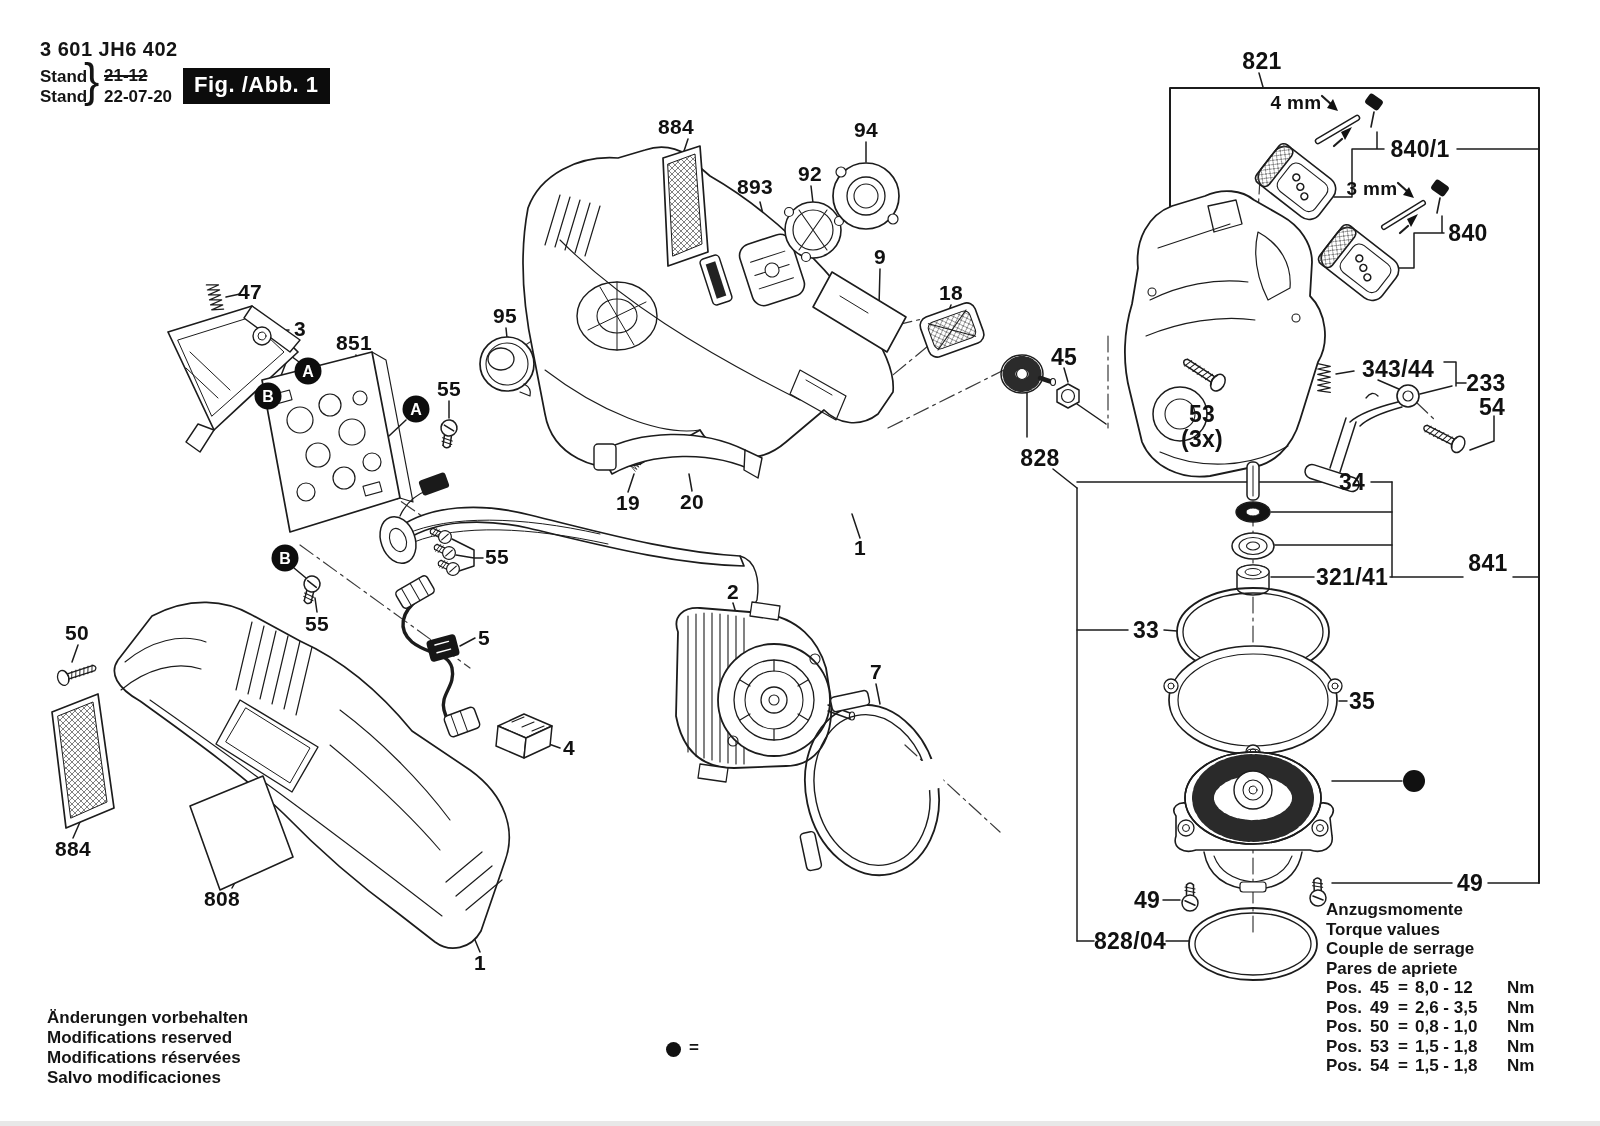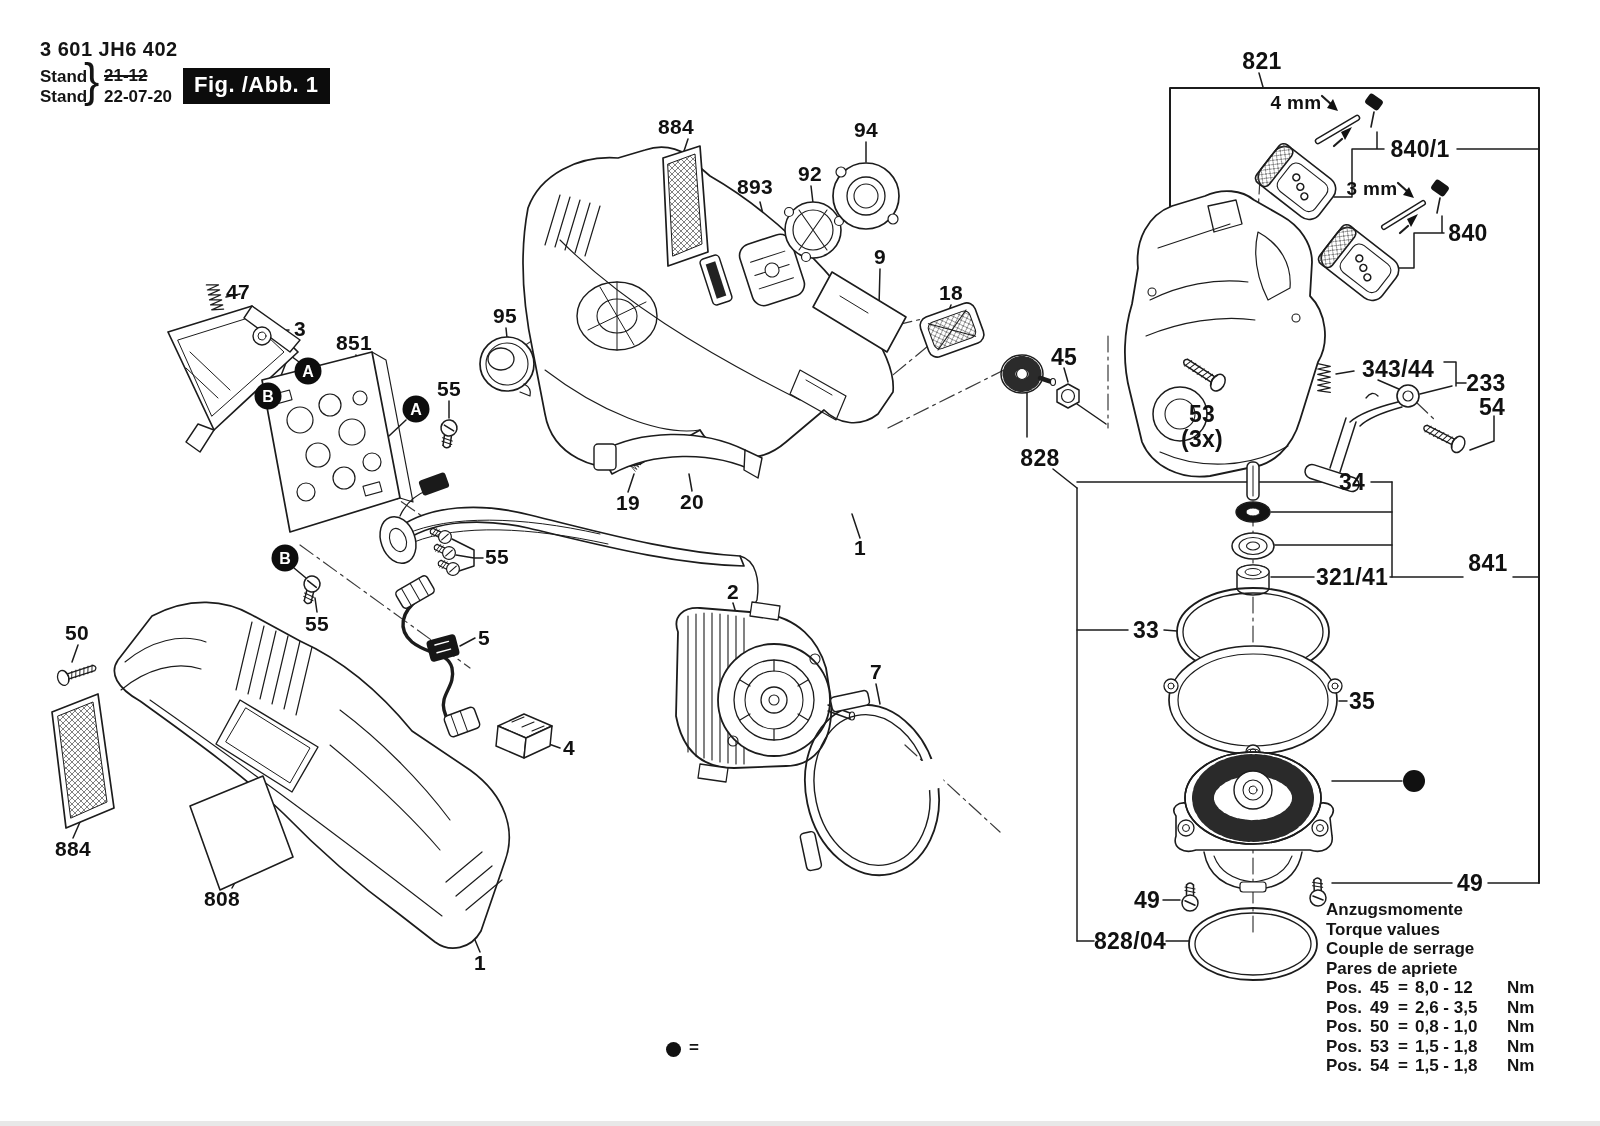--- a/index.html
+++ b/index.html
@@ -453,21 +453,21 @@
 <div class="abs datenew">22-07-20</div>
 <div class="abs figbox">Fig. /Abb. 1</div>
 
 <div class="lbl" style="left:676px;top:127px">884</div>
 <div class="lbl" style="left:866px;top:130px">94</div>
 <div class="lbl" style="left:810px;top:174px">92</div>
 <div class="lbl" style="left:755px;top:187px">893</div>
 <div class="lbl" style="left:880px;top:257px">9</div>
 <div class="lbl" style="left:951px;top:293px">18</div>
 <div class="lbl" style="left:505px;top:316px">95</div>
-<div class="lbl" style="left:238px;top:292px">47</div>
+<div class="lbl" style="left:250px;top:292px">47</div>
 <div class="lbl" style="left:300px;top:329px">3</div>
 <div class="lbl" style="left:354px;top:343px">851</div>
 <div class="lbl" style="left:449px;top:389px">55</div>
 <div class="lbl" style="left:497px;top:557px">55</div>
 <div class="lbl" style="left:317px;top:624px">55</div>
 <div class="lbl" style="left:77px;top:633px">50</div>
 <div class="lbl" style="left:73px;top:849px">884</div>
 <div class="lbl" style="left:222px;top:899px">808</div>
 <div class="lbl" style="left:480px;top:963px">1</div>
 <div class="lbl" style="left:628px;top:503px">19</div>
@@ -496,20 +496,26 @@
 <div class="lbl lg" style="left:1362px;top:701px">35</div>
 <div class="lbl lg" style="left:1147px;top:900px">49</div>
 <div class="lbl lg" style="left:1470px;top:883px">49</div>
 <div class="lbl lg" style="left:1130px;top:941px">828/04</div>
 
 <div class="refcircle" style="left:308px;top:371px">A</div>
 <div class="refcircle" style="left:268px;top:396px">B</div>
 <div class="refcircle" style="left:416px;top:409px">A</div>
 <div class="refcircle" style="left:285px;top:558px">B</div>
 
+<div class="abs notices">
+  <div>Änderungen vorbehalten</div>
+  <div>Modifications reserved</div>
+  <div>Modifications réservées</div>
+  <div>Salvo modificaciones</div>
+</div>
 
 <div class="abs note">
   <span class="dot"></span>
   <span>=</span>
   <div class="lines">
   </div>
 </div>
 
 <div class="abs torque">
   <div>Anzugsmomente</div>

